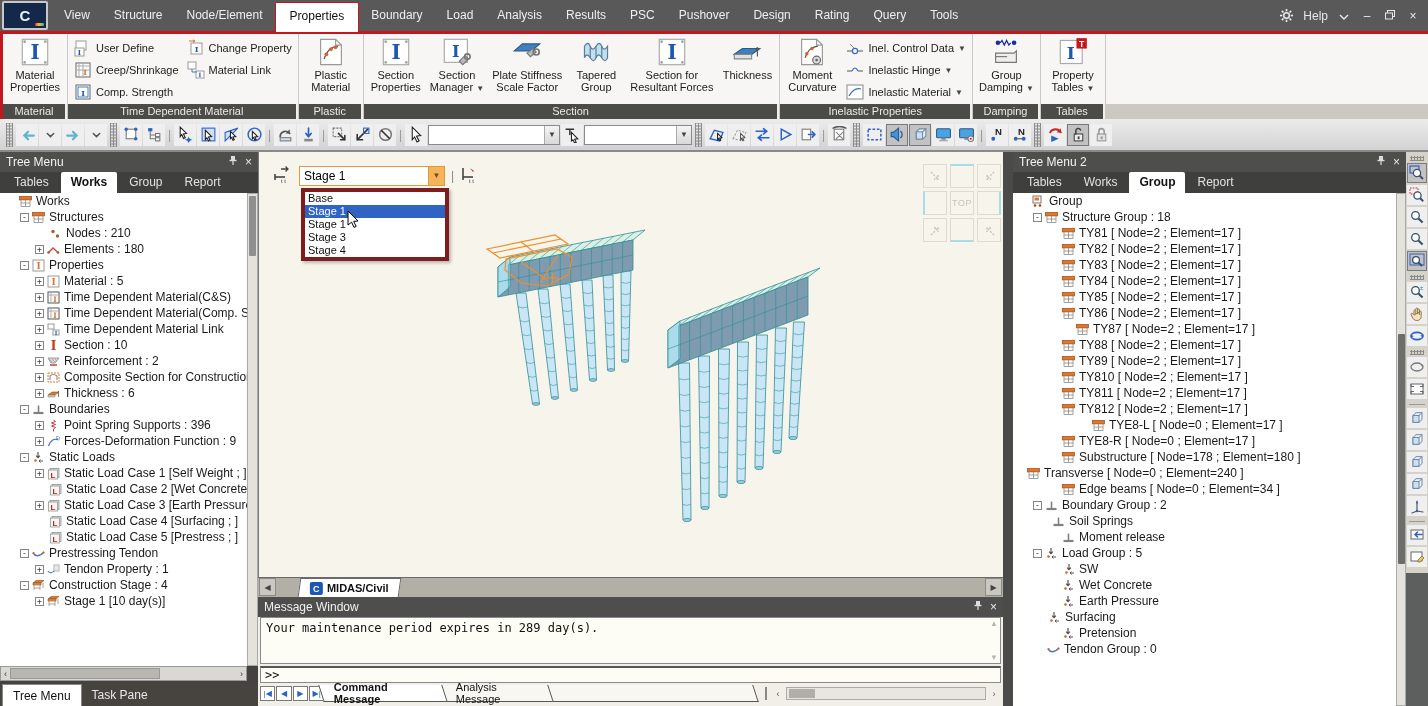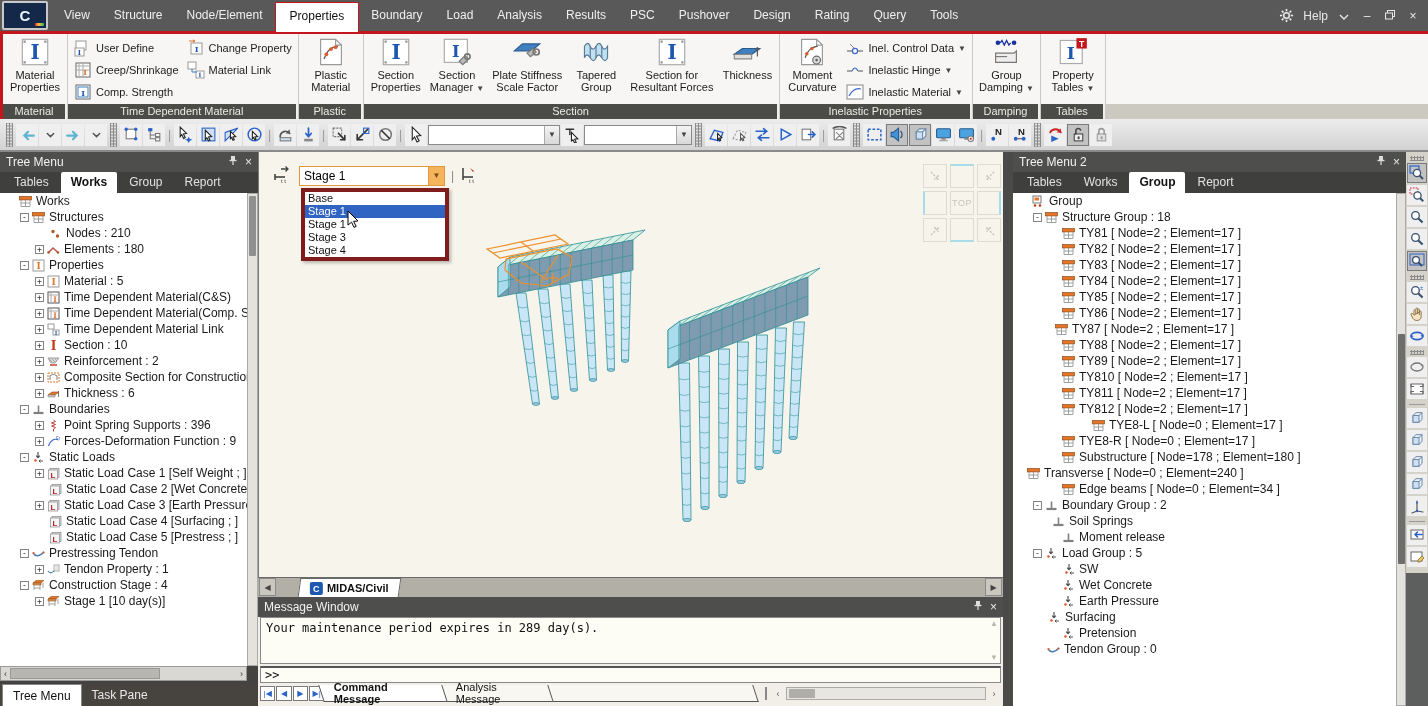--- a/index.html
+++ b/index.html
@@ -1361,21 +1361,21 @@
         <span>TY85 [ Node=2 ; Element=17 ]</span>
       </div>
       <div class="tree-row" style="padding-left: 35px;">
         <span class="spc"></span>
         <span class="ti"><svg viewBox="0 0 13 13">
             <rect x="0.5" y="1.5" width="12" height="3.4" fill="#e0762a" stroke="#9a4a10" stroke-width=".7"></rect>
             <path d="M2 5v6.5M11 5v6.5M2 8h9M2 11.5h9M6.5 5v6.5" stroke="#8a8a8a" fill="none" stroke-width=".8"></path>
           </svg></span>
         <span>TY86 [ Node=2 ; Element=17 ]</span>
       </div>
-      <div class="tree-row" style="padding-left: 28px;">
+      <div class="tree-row" style="padding-left: 49px;">
         <span class="spc"></span>
         <span class="ti"><svg viewBox="0 0 13 13">
             <rect x="0.5" y="1.5" width="12" height="3.4" fill="#e0762a" stroke="#9a4a10" stroke-width=".7"></rect>
             <path d="M2 5v6.5M11 5v6.5M2 8h9M2 11.5h9M6.5 5v6.5" stroke="#8a8a8a" fill="none" stroke-width=".8"></path>
           </svg></span>
         <span>TY87 [ Node=2 ; Element=17 ]</span>
       </div>
       <div class="tree-row" style="padding-left: 35px;">
         <span class="spc"></span>
         <span class="ti"><svg viewBox="0 0 13 13">

